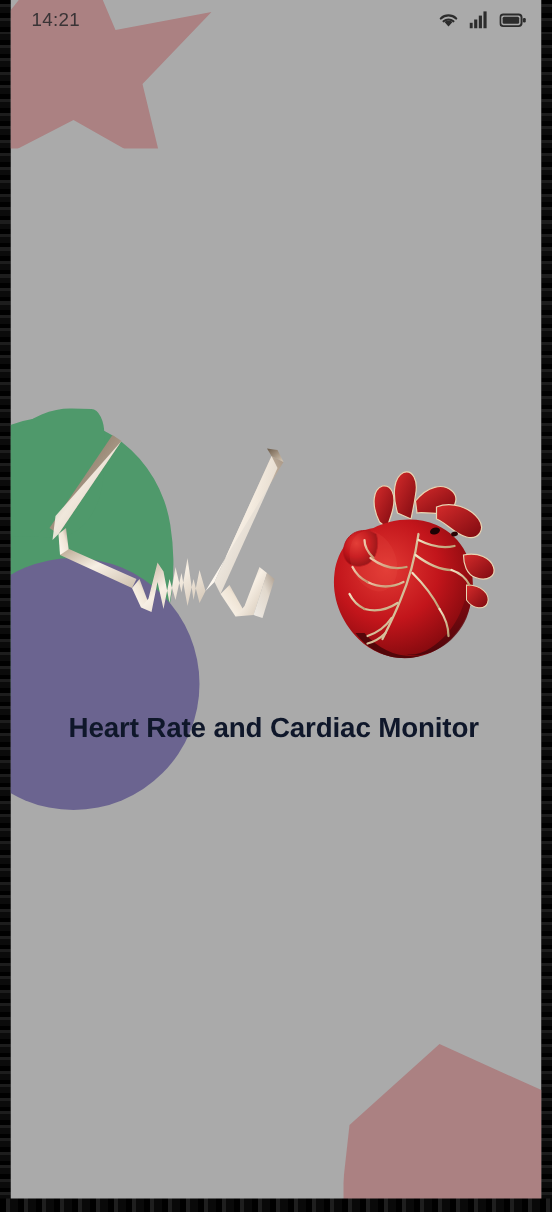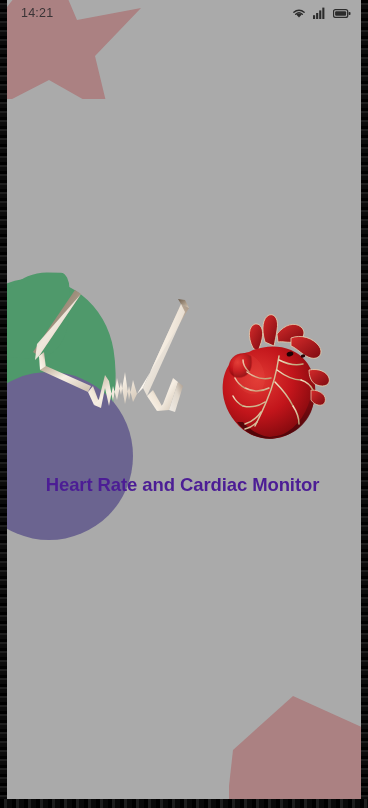--- a/index.html
+++ b/index.html
@@ -185,21 +185,21 @@
 
   
   #app-title {
     position: absolute;
     left: 0;
     top: 474px;
     width: 351px;
     text-align: center;
     font-size: 18.5px;
     font-weight: bold;
-    color: #4c1d95;
+    color: #0f172a;
     letter-spacing: -0.1px;
     z-index: 12;
     white-space: nowrap;
   }
 </style>
 </head>
 <body>
 
 <div id="phone-frame">
 

